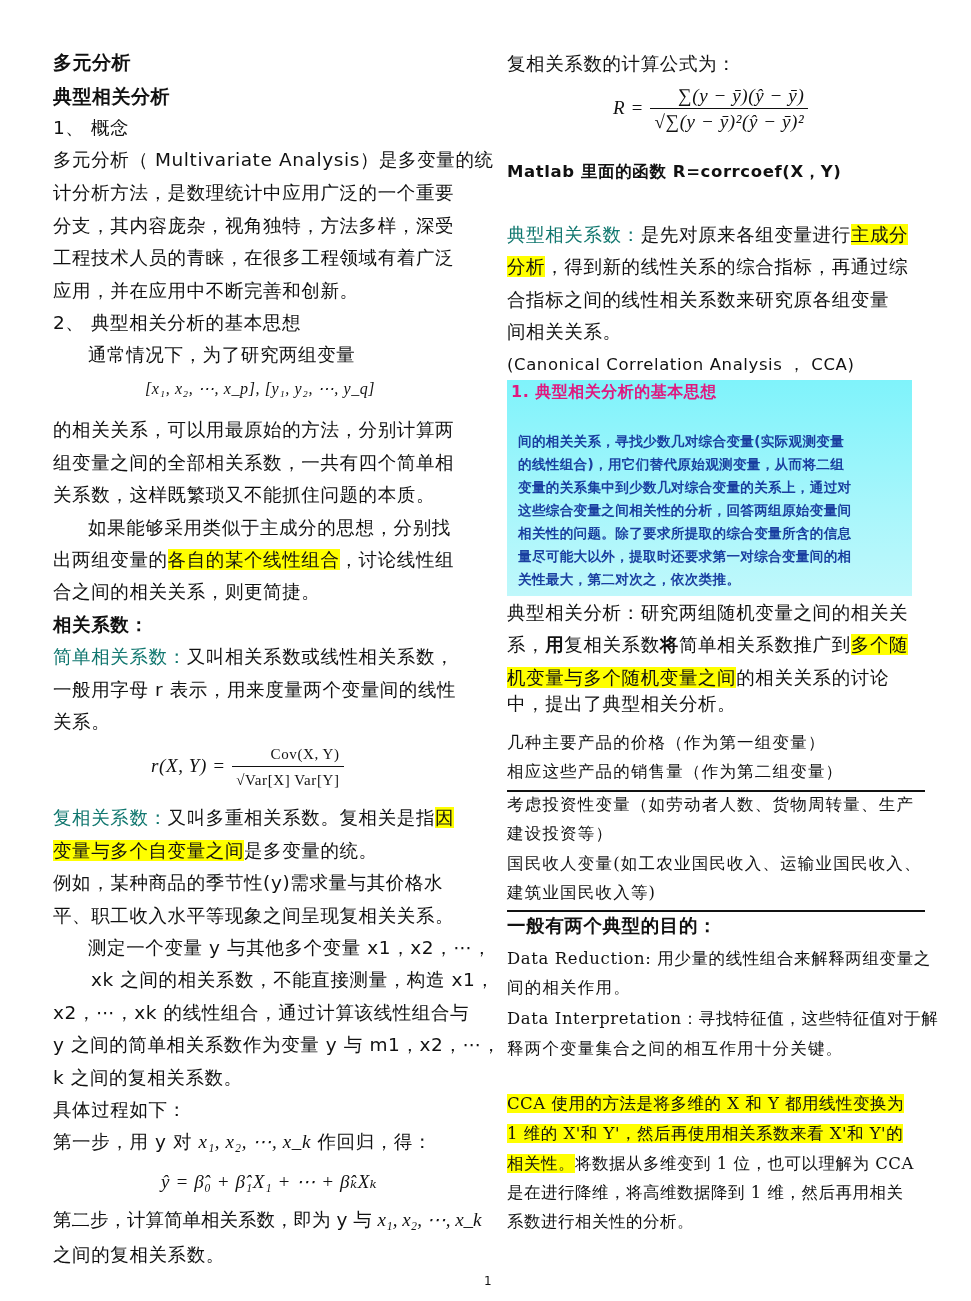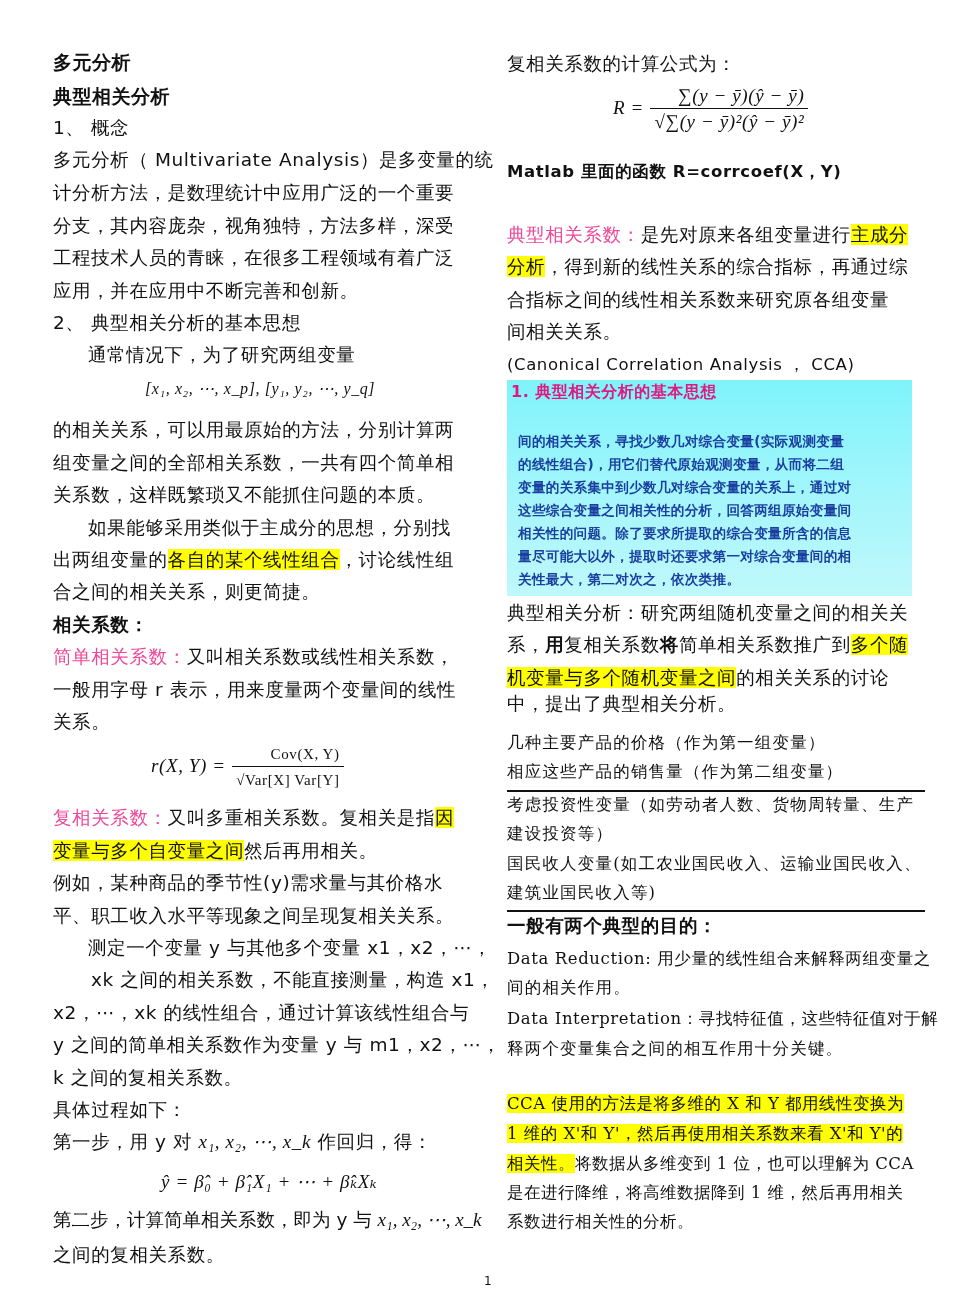--- a/index.html
+++ b/index.html
@@ -4,21 +4,21 @@
 <style>
   html, body { margin:0; padding:0; background:#ffffff; }
   body { width:971px; height:1301px; position:relative; overflow:hidden;
          font-family:"DejaVu Sans", "Liberation Sans", sans-serif; color:#111; }
   .col { position:absolute; top:0; }
   .left { left:53px; width:420px; }
   .right { left:507px; width:420px; }
   .line { position:absolute; white-space:nowrap; font-size:18.5px; line-height:24px; letter-spacing:0.6px; }
   .title { font-weight:bold; font-size:19px; width:420px; text-align:left; letter-spacing:0.5px; }
   .bold { font-weight:bold; }
-  .red { color:#ec4899; }
+  .red { color:#0f766e; }
   .hl { background:#ffff00; }
   .serif { font-family:"DejaVu Serif", "Liberation Serif", serif; }
   .math { font-family:"Liberation Serif", "DejaVu Serif", serif; font-style:italic; font-size:19px; }
   .mathup { font-family:"Liberation Serif", "DejaVu Serif", serif; font-size:15px; }
   .small { font-size:16.5px; letter-spacing:1.2px; }
   .frac { display:inline-block; vertical-align:middle; text-align:right; }
   .frac .num { display:block; padding:0 4px; }
   .frac .den { display:block; border-top:1.5px solid #111; padding:1px 4px 0; }
   .cyanbox { position:absolute; left:507px; top:380px; width:405px; height:216px;
              background:linear-gradient(#7ff3fb, #a8f6fb 60%, #bff8fb); }
@@ -63,21 +63,21 @@
     <span class="frac mathup">
       <span class="num">Cov(X, Y)</span>
       <span class="den">√Var[X] Var[Y]</span>
     </span>
   </div>
 
   <div class="line" style="top:806px;">
     <span class="red">复相关系数：</span><span>又叫多重相关系数。复相关是指</span><span class="hl">因</span>
   </div>
   <div class="line" style="top:839px;">
-    <span class="hl">变量与多个自变量之间</span><span>然后再用相关。</span>
+    <span class="hl">变量与多个自变量之间</span><span>是多变量的统。</span>
   </div>
   <div class="line" style="top:871px;">例如，某种商品的季节性(y)需求量与其价格水</div>
   <div class="line" style="top:904px;">平、职工收入水平等现象之间呈现复相关关系。</div>
   <div class="line" style="top:936px; left:35px;">测定一个变量 y 与其他多个变量 x1，x2，⋯，</div>
   <div class="line" style="top:968px;margin-left:38px;">xk 之间的相关系数，不能直接测量，构造 x1，</div>
   <div class="line" style="top:1001px;">x2，⋯，xk 的线性组合，通过计算该线性组合与</div>
   <div class="line" style="top:1033px;">y 之间的简单相关系数作为变量 y 与 m1，x2，⋯，</div>
   <div class="line" style="top:1066px;">k 之间的复相关系数。</div>
   <div class="line" style="top:1098px;">具体过程如下：</div>
   <div class="line" style="top:1130px;">

